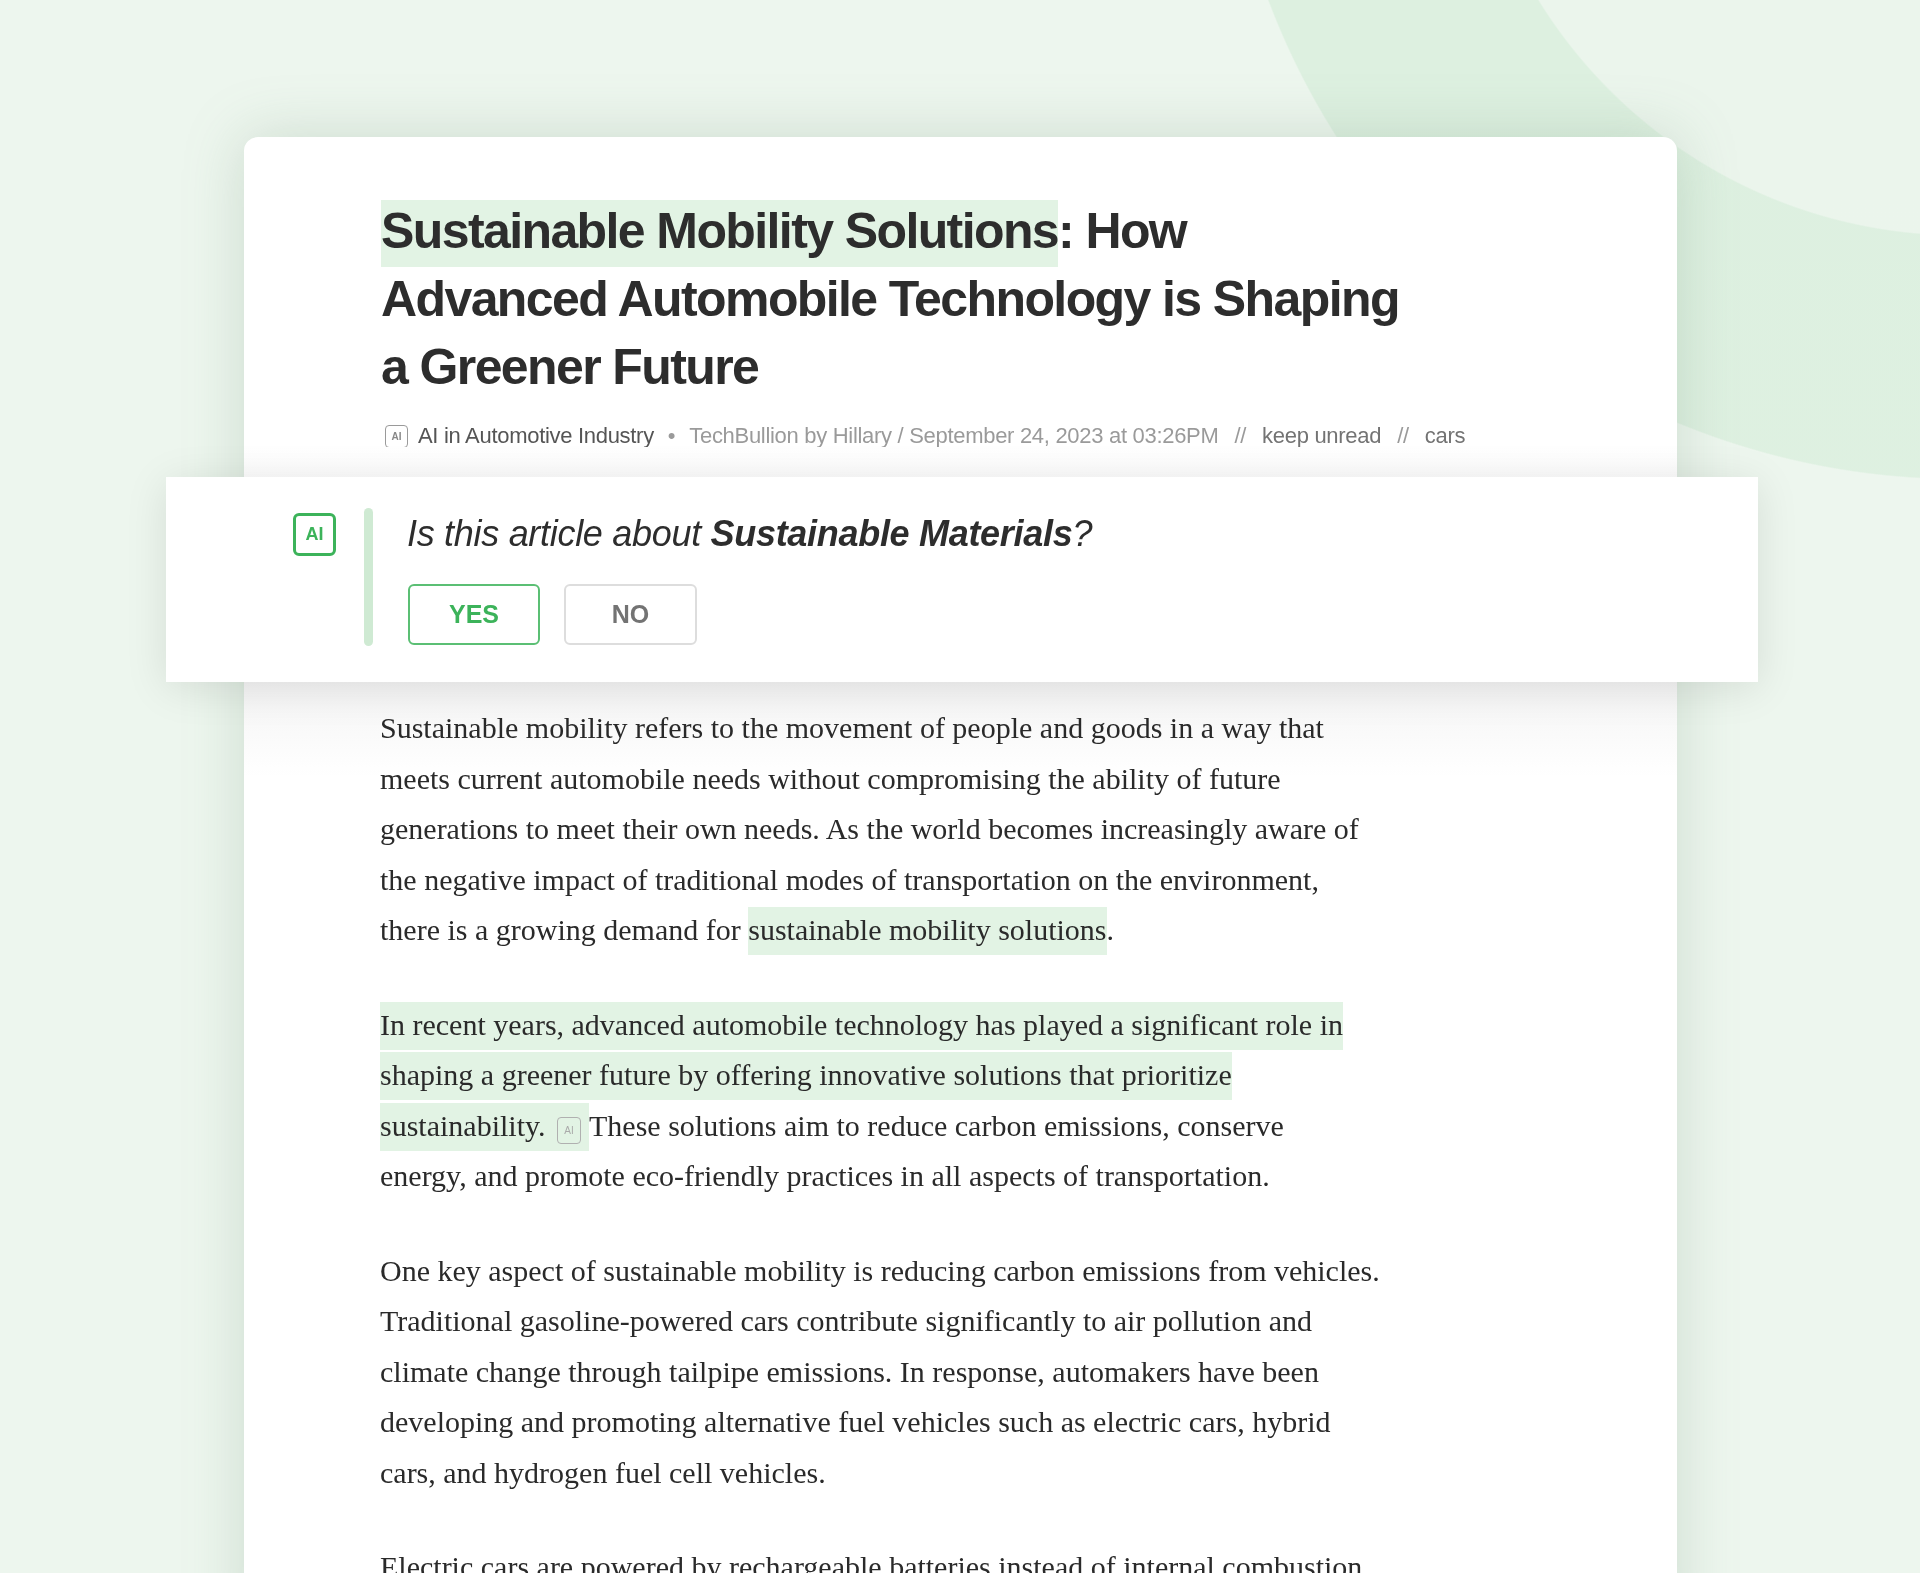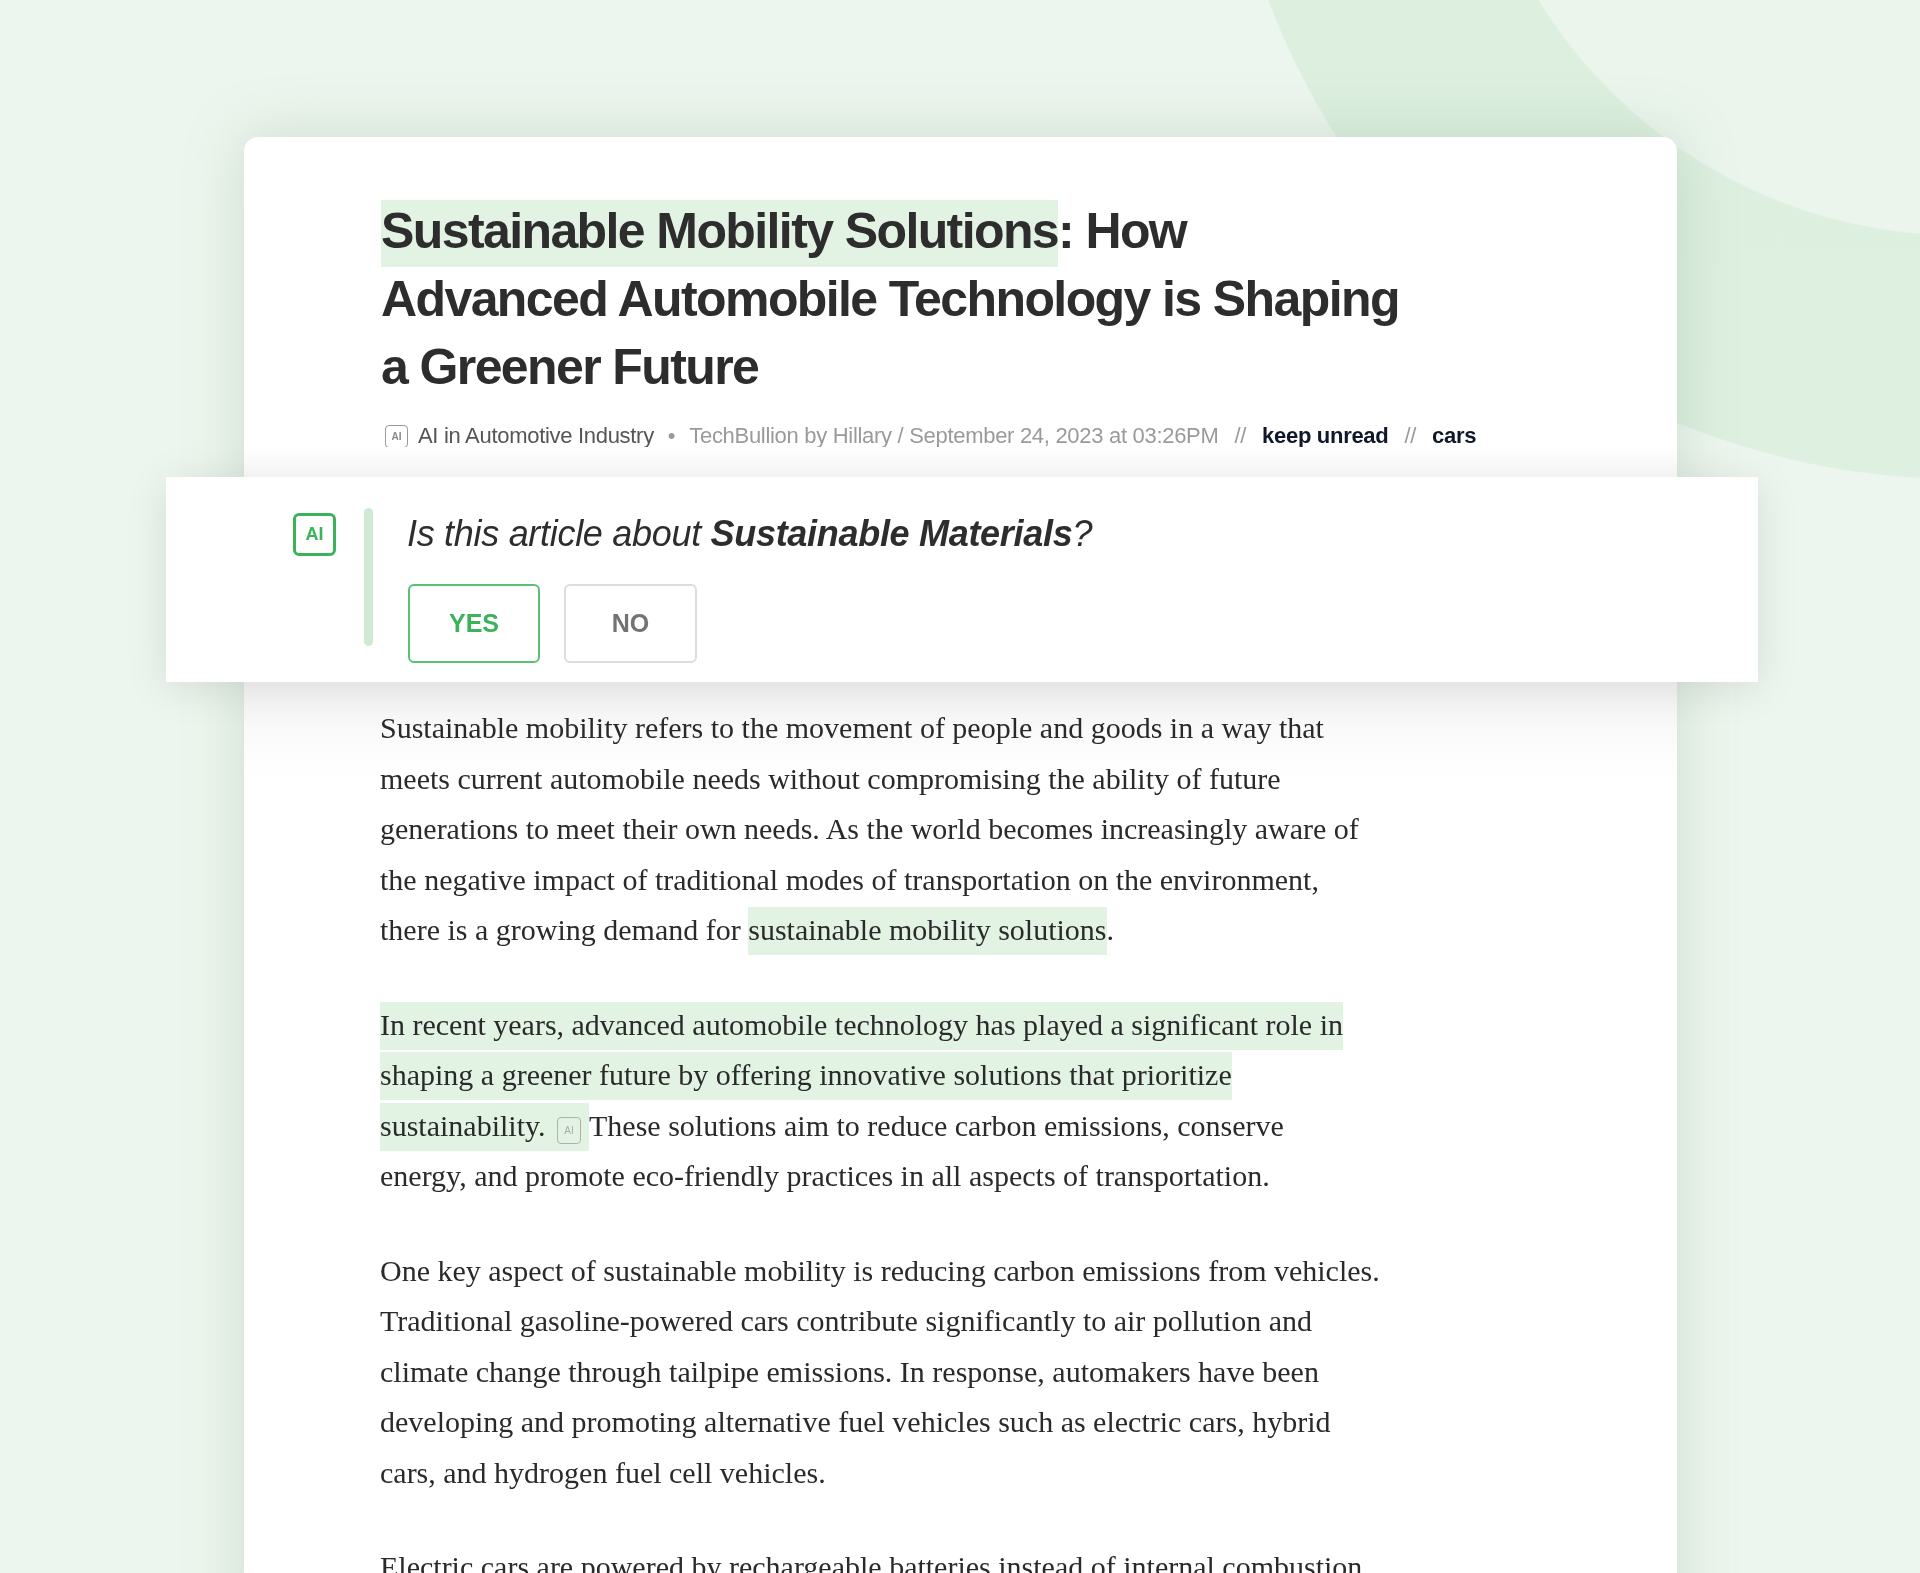--- a/index.html
+++ b/index.html
@@ -57,21 +57,21 @@
   .meta .ai-mini {
     display: inline-flex; align-items: center; justify-content: center;
     width: 23px; height: 23px;
     border: 1.5px solid #9a9a9a; border-radius: 4px;
     font-size: 10px; font-weight: bold; color: #888;
     margin-right: 10px; letter-spacing: 0;
   }
   .meta .feed { color: #555; }
   .meta .dot { margin: 0 14px; }
   .meta .sep { margin: 0 16px; }
-  .meta .link { color: #0f172a; cursor: pointer; font-weight: bold; }
+  .meta .link { color: #737373; cursor: pointer; }
 
   
   .card-shade {
     position: absolute; left: 0; right: 0; top: 310px; height: 330px;
     background: linear-gradient(180deg, #ffffff 0%, #f2f2f2 32%, #ececec 50%, #ffffff 100%);
   }
 
   
   .prompt {
     position: absolute;
@@ -94,21 +94,21 @@
   }
   .prompt .question {
     position: absolute; left: 241px; top: 36px;
     font-size: 36px; color: #2d2d2d; white-space: nowrap;
     letter-spacing: -0.3px;
     font-style: italic;
   }
   .prompt .question b { font-weight: bold; }
   .prompt .btn {
     position: absolute; top: 107px;
-    height: 79px;
+    height: 61px;
     border-radius: 6px;
     background: #fff;
     font-family: "Liberation Sans", sans-serif;
     font-weight: bold; font-size: 25px;
     display: flex; align-items: center; justify-content: center;
     cursor: pointer;
   }
   .prompt .yes { left: 242px; width: 132px; border: 2.5px solid #5bbf74; color: #3cb35a; }
   .prompt .no { left: 398px; width: 133px; border: 2px solid #dddddd; color: #737373; }
 

